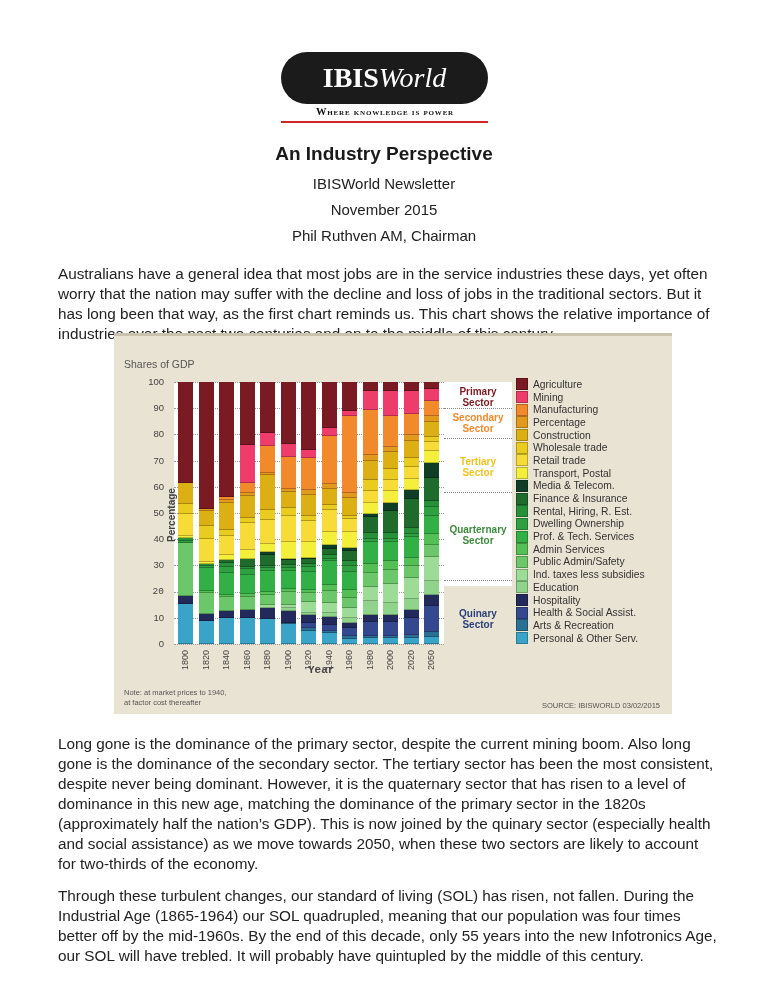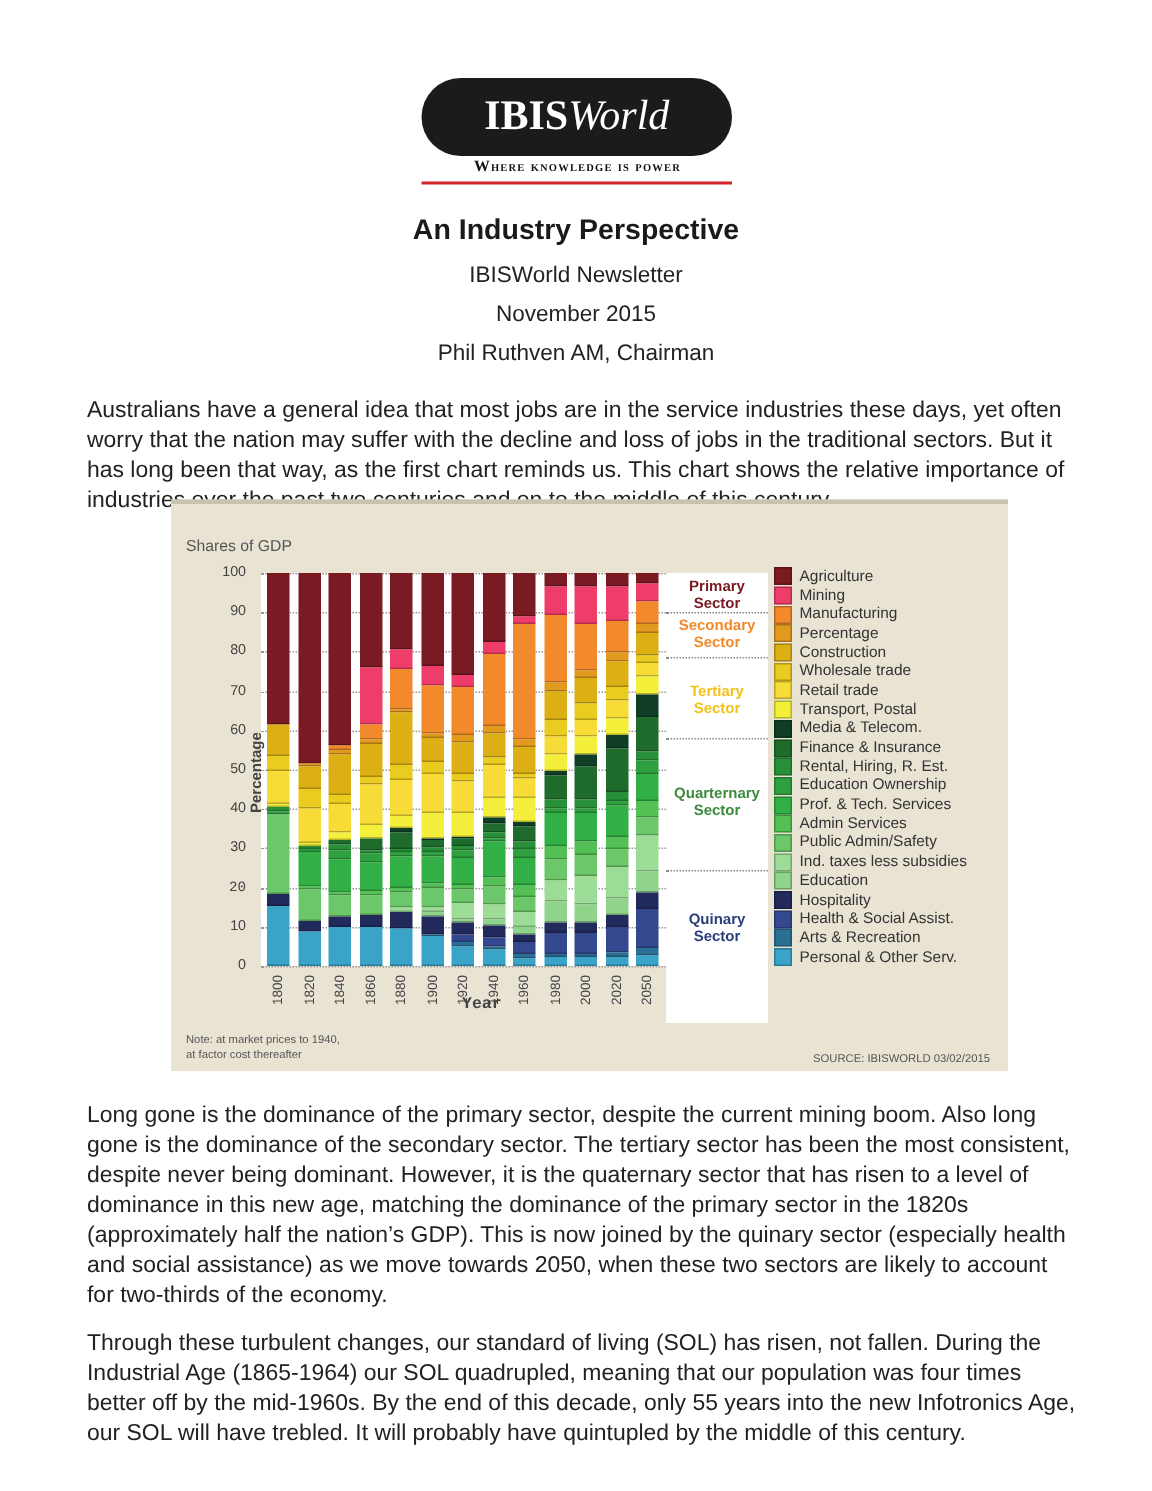--- a/index.html
+++ b/index.html
@@ -18,21 +18,21 @@
   .plot { position:absolute; left:60px; top:46px; width:270px; height:262px; background:#ffffff; }
   .grid { position:absolute; left:0; width:100%; height:0; border-top:1px dotted #999; }
   .ytick { position:absolute; left:-40px; width:30px; text-align:right; font-size:9.5px; color:#444; }
   .ylabel { position:absolute; left:-8px; top:160px; transform:rotate(-90deg); font-size:10px; font-weight:bold; color:#444; transform-origin:left top; }
   .bar { position:absolute; bottom:0; width:15px; display:flex; flex-direction:column-reverse; }
   .seg { width:100%; box-shadow: inset 0 -1px 0 rgba(0,0,0,0.25); }
   .xtick { position:absolute; top:268px; font-size:9px; color:#444; transform:rotate(-90deg); transform-origin:left top; width:30px; text-align:right; }
   .xlabel { position:absolute; left:194px; top:328px; font-size:11px; font-weight:bold; color:#444;font-family:Liberation Mono, monospace; }
   .note { position:absolute; left:10px; top:352px; font-size:7.5px; color:#555; line-height:10px; }
   .source { position:absolute; right:12px; top:365px; font-size:7.5px; color:#555; }
-  .sectors { position:absolute; left:330px; top:46px; width:68px; height:300px; background:#ffffff; }
+  .sectors { position:absolute; left:330px; top:46px; width:68px; height:204px; background:#ffffff; }
   .sector { position:absolute; left:0; width:68px; text-align:center; font-size:10px; font-weight:bold; line-height:11px; }
   .sector-div { position:absolute; left:0; width:68px; border-top:1px dotted #888; }
   .legend { position:absolute; left:402px; top:42px; }
   .legend-item { display:flex; align-items:center; height:12.7px; }
   .swatch { width:10px; height:10px; margin-right:5px; border:1px solid rgba(0,0,0,0.25); }
   .legend-label { font-size:10.3px; color:#333; white-space:nowrap; }
 </style>
 </head>
 <body>
 
@@ -420,21 +420,21 @@
       <div class="legend-item">
         <span class="swatch" style="background: rgb(30, 107, 44);"></span>
         <span class="legend-label">Finance &amp; Insurance</span>
       </div>
       <div class="legend-item">
         <span class="swatch" style="background: rgb(40, 144, 56);"></span>
         <span class="legend-label">Rental, Hiring, R. Est.</span>
       </div>
       <div class="legend-item">
         <span class="swatch" style="background: rgb(46, 160, 64);"></span>
-        <span class="legend-label">Education Ownership</span>
+        <span class="legend-label">Dwelling Ownership</span>
       </div>
       <div class="legend-item">
         <span class="swatch" style="background: rgb(51, 176, 69);"></span>
         <span class="legend-label">Prof. &amp; Tech. Services</span>
       </div>
       <div class="legend-item">
         <span class="swatch" style="background: rgb(84, 191, 85);"></span>
         <span class="legend-label">Admin Services</span>
       </div>
       <div class="legend-item">

